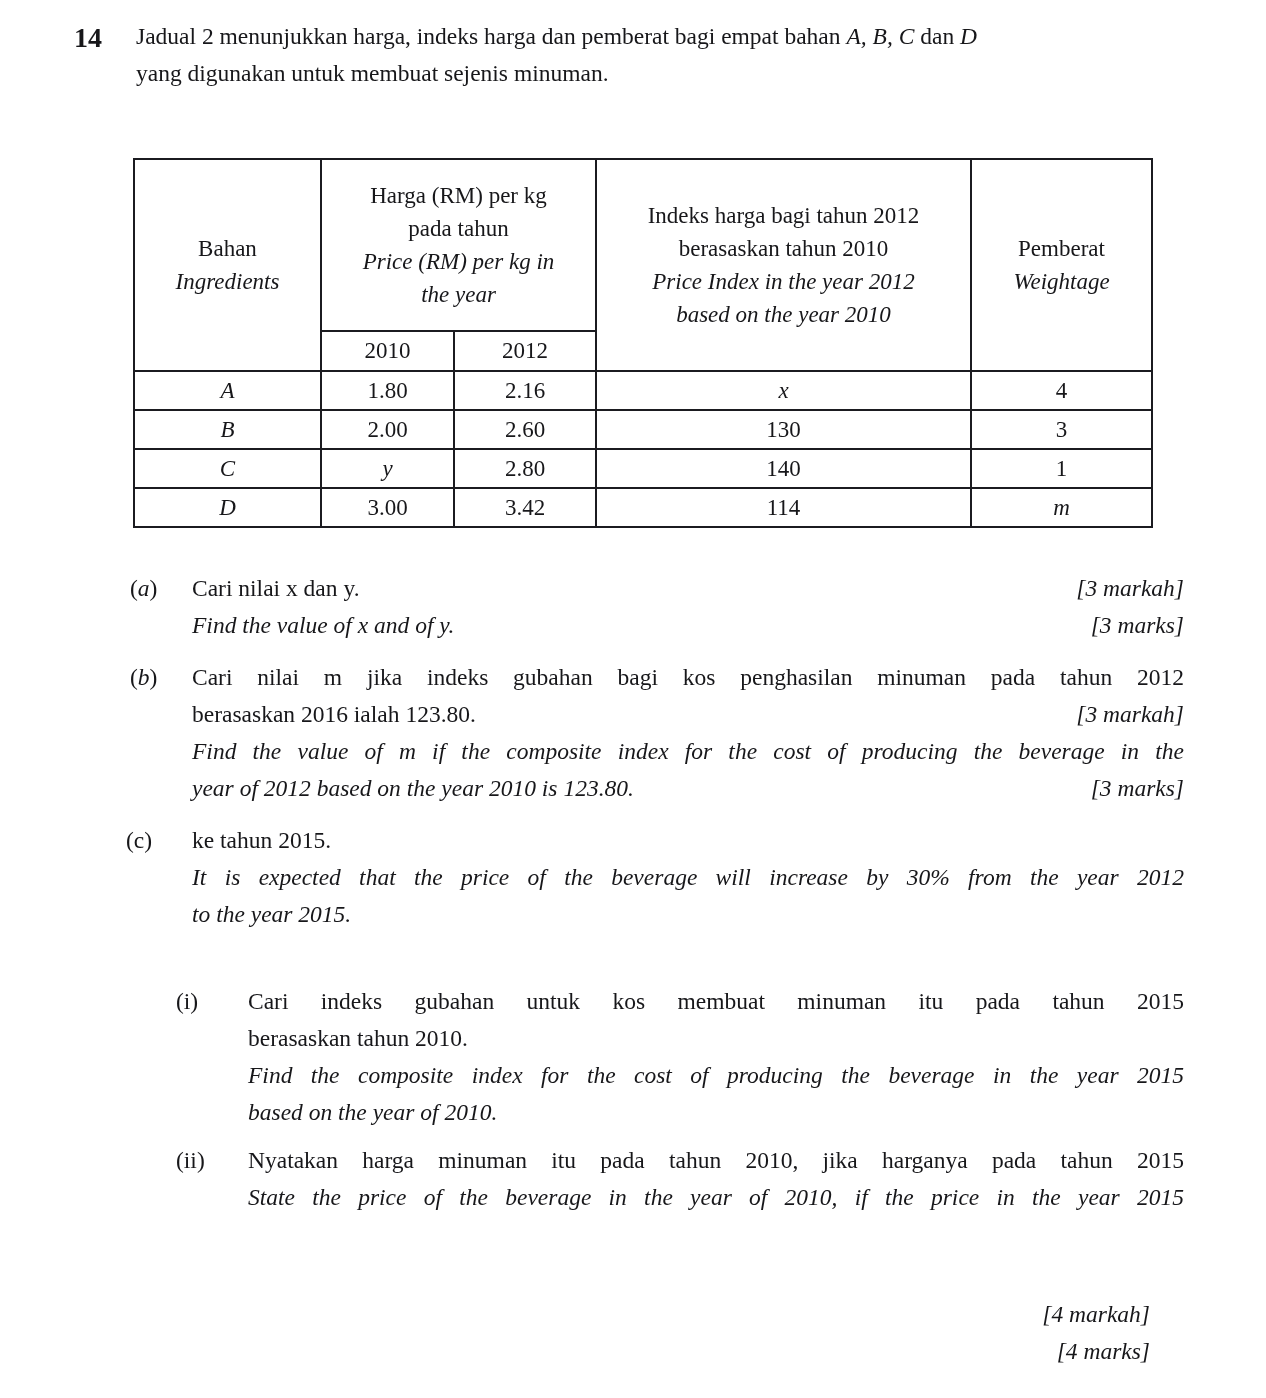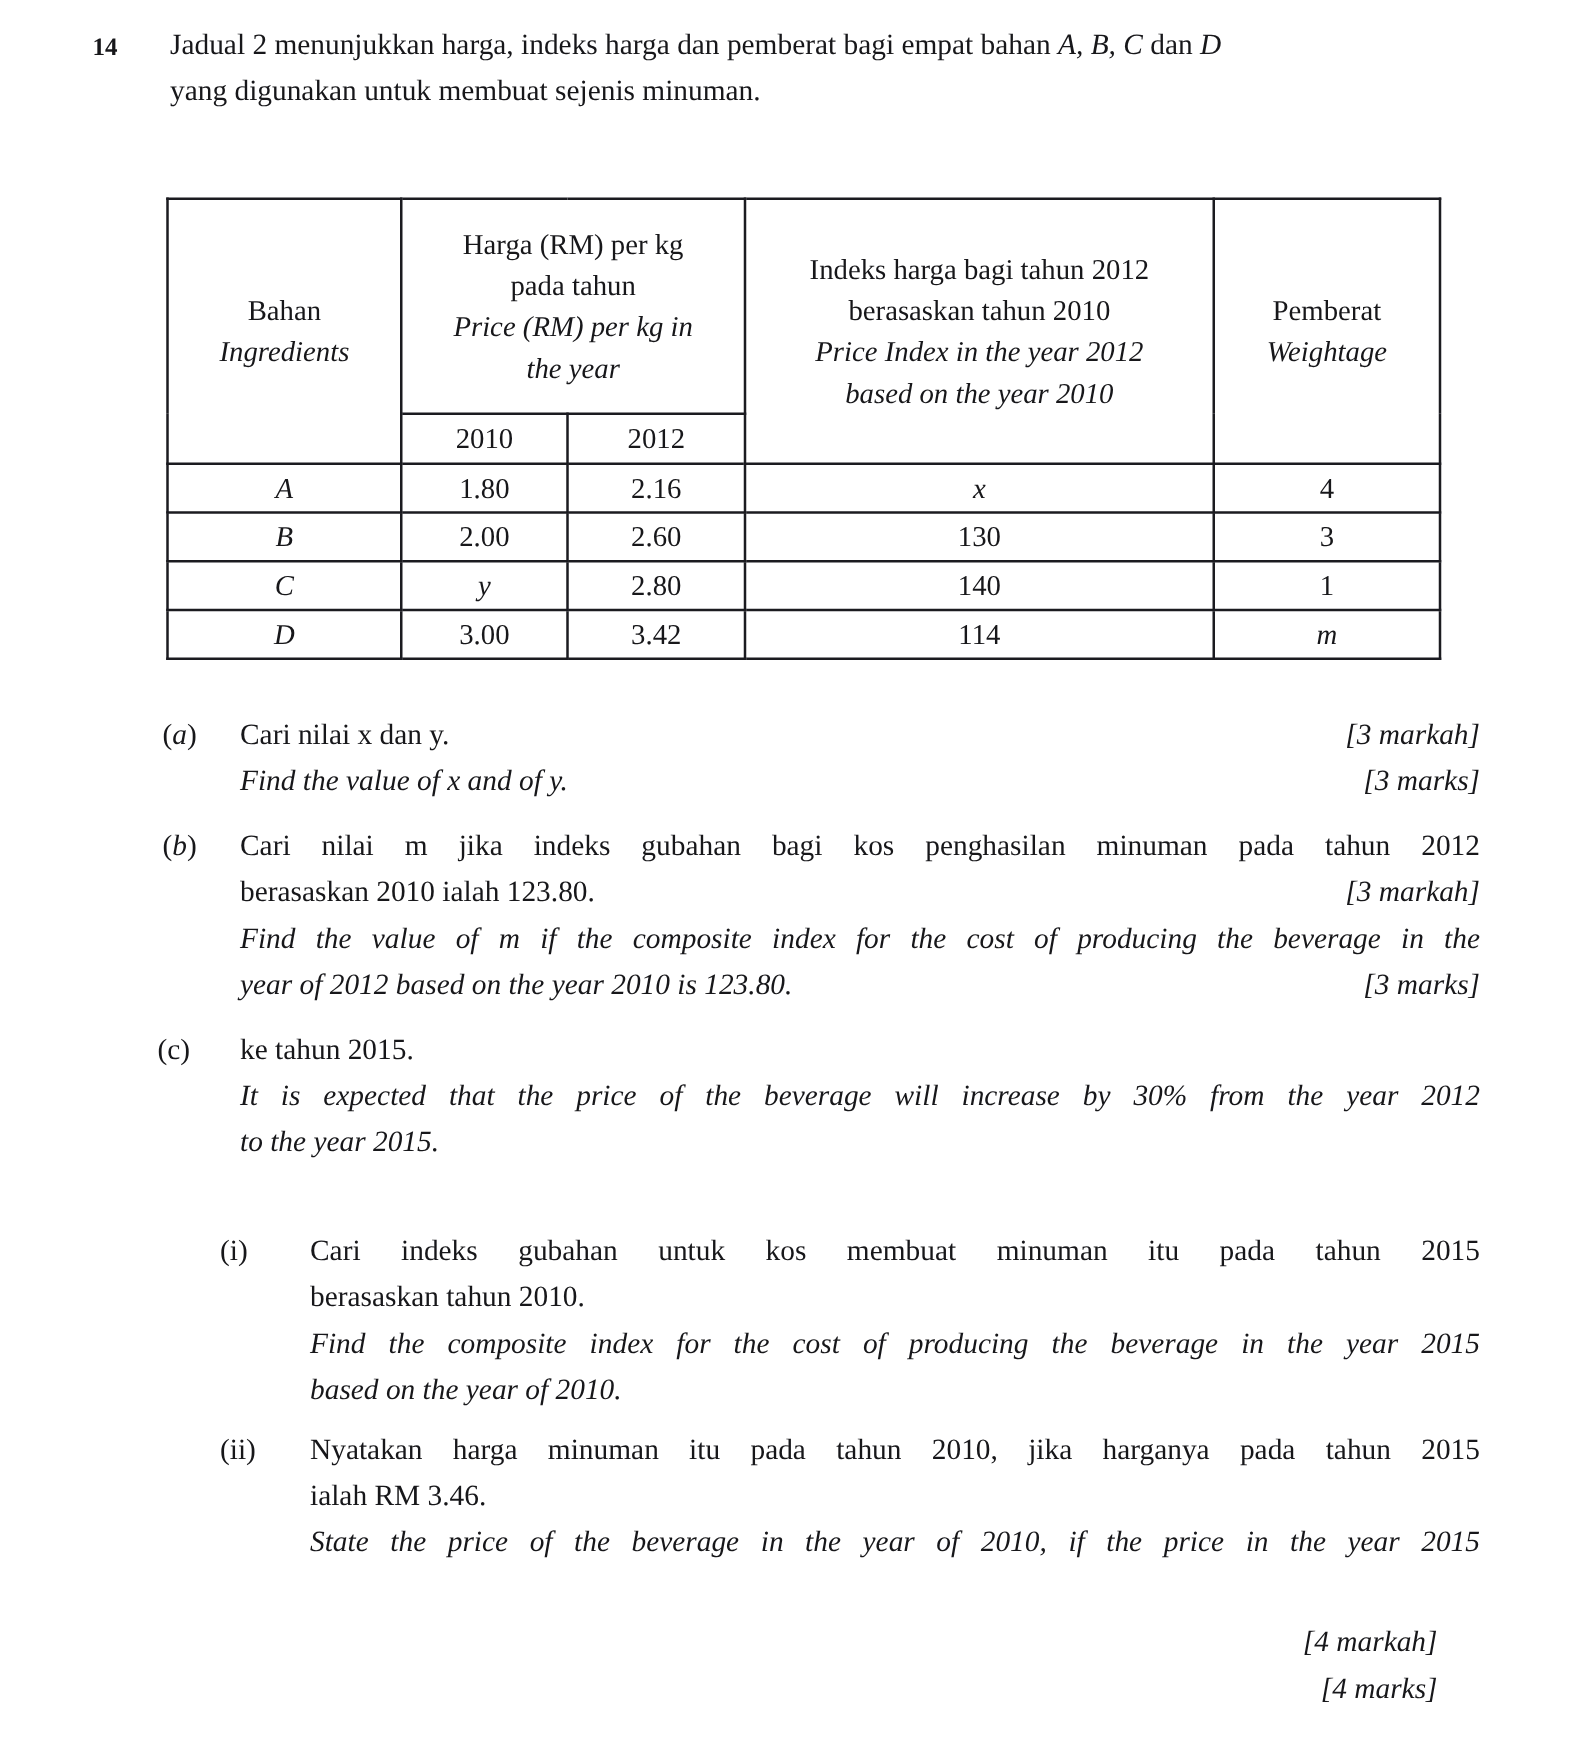--- a/index.html
+++ b/index.html
@@ -31,21 +31,21 @@
     width: 1110px;
   }
   .stem-row {
     display: flex;
     align-items: flex-start;
   }
   .qnum {
     width: 62px;
     flex: 0 0 62px;
     font-weight: bold;
-    font-size: 20px;
+    font-size: 28px;
     line-height: 36px;
     padding-top: 2px;
   }
   .stem-body {
     flex: 1 1 auto;
     font-size: 23.5px;
     line-height: 37px;
   }
   .ml { font-style: normal; }
   .en { font-style: italic; }
@@ -247,21 +247,21 @@
     <div class="bdy">
       <span class="ln"><span class="ml">Cari nilai x dan y.</span><span class="marks">[3 markah]</span></span>
       <span class="ln"><span class="en">Find the value of x and of y.</span><span class="marks">[3 marks]</span></span>
     </div>
   </div>
 
   <div class="part p-b">
     <div class="lbl">(<span class="var">b</span>)</div>
     <div class="bdy">
       <span class="ln just ml">Cari nilai m jika indeks gubahan bagi kos penghasilan minuman pada tahun 2012</span>
-      <span class="ln"><span class="ml">berasaskan 2010 ialah 123.80.</span><span class="marks">[3 markah]</span></span>
+      <span class="ln"><span class="ml">berasaskan 2016 ialah 123.80.</span><span class="marks">[3 markah]</span></span>
       <span class="ln just en">Find the value of m if the composite index for the cost of producing the beverage in the</span>
       <span class="ln"><span class="en">year of 2012 based on the year 2010 is 123.80.</span><span class="marks">[3 marks]</span></span>
     </div>
   </div>
 
   <div class="part p-c">
     <div class="lbl">(c)</div>
     <div class="bdy">
       <span class="ln ml">ke tahun 2015.</span>
       <span class="ln just en">It is expected that the price of the beverage will increase by 30% from the year 2012</span>
@@ -276,21 +276,20 @@
       <span class="ln ml">berasaskan tahun 2010.</span>
       <span class="ln just en">Find the composite index for the cost of producing the beverage in the year 2015</span>
       <span class="ln en">based on the year of 2010.</span>
     </div>
   </div>
 
   <div class="part p-cii">
     <div class="lbl">(ii)</div>
     <div class="bdy">
       <span class="ln just ml">Nyatakan harga minuman itu pada tahun 2010, jika harganya pada tahun 2015</span>
-      <span class="ln ml">ialah RM 3.46.</span>
       <span class="ln just en">State the price of the beverage in the year of 2010, if the price in the year 2015</span>
     </div>
   </div>
 
   <div class="final-marks">
     <span>[4 markah]</span>
     <span>[4 marks]</span>
   </div>
 
 </div>

